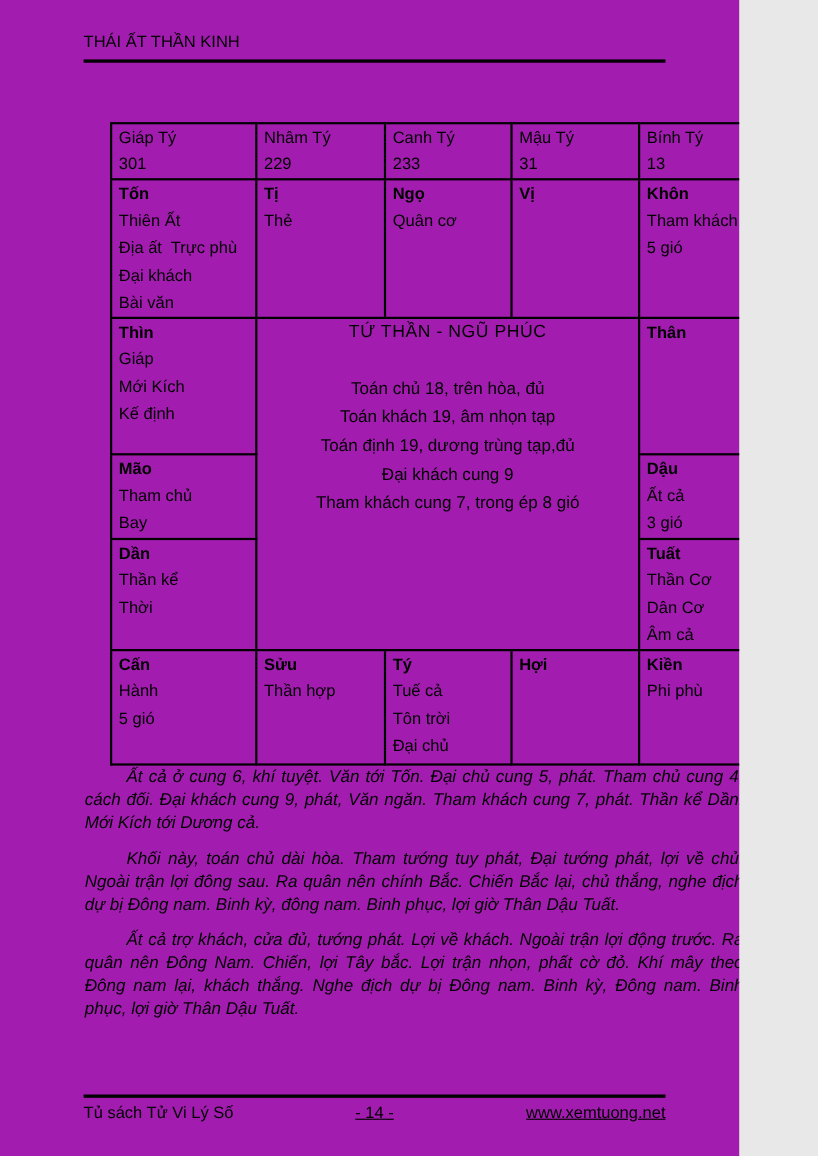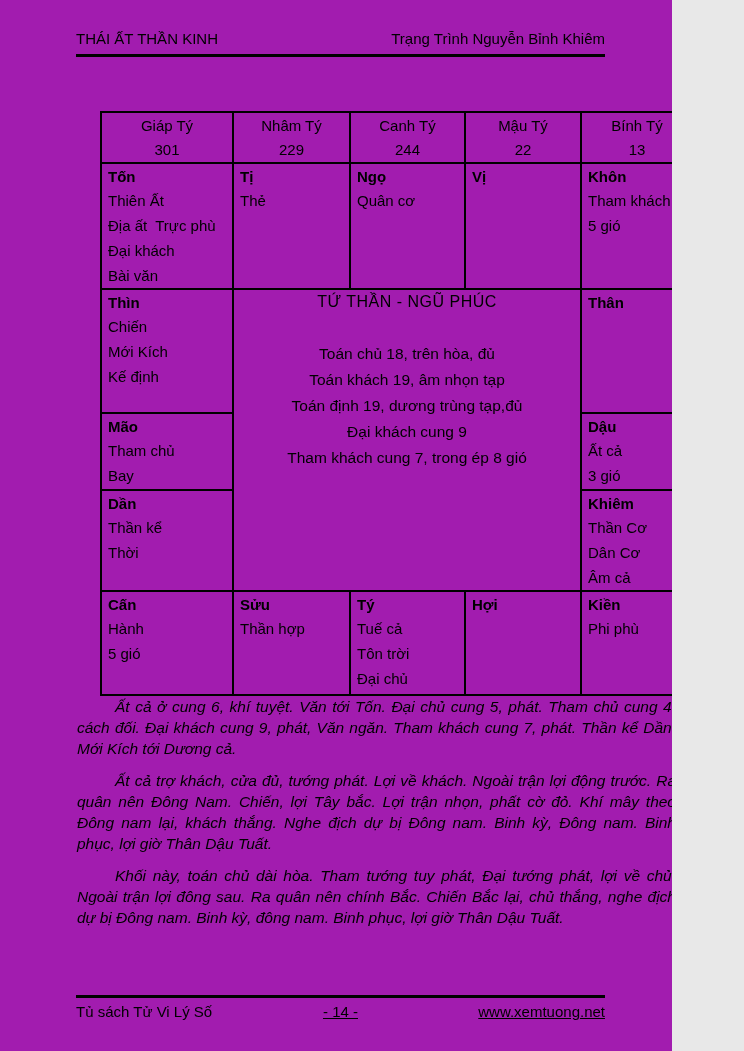--- a/index.html
+++ b/index.html
@@ -37,21 +37,21 @@
     border-collapse: collapse;
     table-layout: fixed;
     font-size: 15px;
   }
   table.chart td {
     border: 2px solid #000;
     vertical-align: top;
     padding: 1px 6px 0 6px;
     overflow: hidden;
   }
-  td.ycell { text-align: center; padding-top: 2px; }
+  td.ycell { padding-top: 2px; }
   .yname, .yval { line-height: 24px; white-space: nowrap; }
   .ztitle { font-weight: bold; line-height: 23px; white-space: pre-wrap; }
   .zline  { line-height: 25px; white-space: pre-wrap; }
   td.center-cell {
     text-align: center;
     padding-top: 57px;
     border-radius: 10px;
   }
   .center-title {
     font-size: 16px;
@@ -93,21 +93,20 @@
   .page-footer .mid { position: absolute; left: 0; right: 0; text-align: center; text-decoration: underline; }
   .page-footer .url { text-decoration: underline; color: #000; }
 </style>
 </head>
 <body>
 
 <div class="page">
 
   <div class="page-header">
     <span>THÁI ẤT THẦN KINH</span>
-    <span>Trạng Trình Nguyễn Bỉnh Khiêm</span>
   </div>
 
   <table class="chart">
     <colgroup>
       <col style="width:132px">
         <col style="width:117px">
         <col style="width:115px">
       <col style="width:116px">
         <col style="width:112px">
     </colgroup>
@@ -116,25 +115,25 @@
       <td class="ycell">
         <div class="yname">Giáp Tý</div>
         <div class="yval">301</div>
       </td>
       <td class="ycell">
         <div class="yname">Nhâm Tý</div>
         <div class="yval">229</div>
       </td>
       <td class="ycell">
         <div class="yname">Canh Tý</div>
-        <div class="yval">244</div>
+        <div class="yval">233</div>
       </td>
       <td class="ycell">
         <div class="yname">Mậu Tý</div>
-        <div class="yval">22</div>
+        <div class="yval">31</div>
       </td>
       <td class="ycell">
         <div class="yname">Bính Tý</div>
         <div class="yval">13</div>
       </td>
     </tr>
 
     <tr style="height:124px">
       <td>
         <div class="ztitle">Tốn</div>
@@ -157,21 +156,21 @@
       <td>
         <div class="ztitle">Khôn</div>
         <div class="zline">Tham khách</div>
         <div class="zline">5 gió</div>
       </td>
     </tr>
 
     <tr style="height:124px">
       <td>
         <div class="ztitle">Thìn</div>
-        <div class="zline">Chiến</div>
+        <div class="zline">Giáp</div>
         <div class="zline">Mới Kích</div>
         <div class="zline">Kế định</div>
       </td>
       <td class="center-cell" colspan="3" rowspan="3">
         <div class="center-title">TỨ THẦN - NGŨ PHÚC</div>
         <div class="center-line">Toán chủ 18, trên hòa, đủ</div>
         <div class="center-line">Toán khách 19, âm nhọn tạp</div>
         <div class="center-line">Toán định 19, dương trùng tạp,đủ</div>
         <div class="center-line">Đại khách cung 9</div>
         <div class="center-line">Tham khách cung 7, trong ép 8 gió</div>
@@ -194,21 +193,21 @@
       </td>
     </tr>
 
     <tr style="height:97px">
       <td>
         <div class="ztitle">Dần</div>
         <div class="zline">Thần kể</div>
         <div class="zline">Thời</div>
       </td>
       <td>
-        <div class="ztitle">Khiêm</div>
+        <div class="ztitle">Tuất</div>
         <div class="zline">Thần Cơ</div>
         <div class="zline">Dân Cơ</div>
         <div class="zline">Âm cả</div>
       </td>
     </tr>
 
     <tr style="height:104px">
       <td>
         <div class="ztitle">Cấn</div>
         <div class="zline">Hành</div>
@@ -230,22 +229,22 @@
       <td>
         <div class="ztitle">Kiền</div>
         <div class="zline">Phi phù</div>
       </td>
     </tr>
   </tbody>
     </table>
 
   <div class="body-text">
     <p>Ất cả ở cung 6, khí tuyệt. Văn tới Tốn. Đại chủ cung 5, phát. Tham chủ cung 4, cách đối. Đại khách cung 9, phát, Văn ngăn. Tham khách cung 7, phát. Thần kể Dần. Mới Kích tới Dương cả.</p>
+    <p>Khối này, toán chủ dài hòa. Tham tướng tuy phát, Đại tướng phát, lợi về chủ. Ngoài trận lợi đông sau. Ra quân nên chính Bắc. Chiến Bắc lại, chủ thắng, nghe địch dự bị Đông nam. Binh kỳ, đông nam. Binh phục, lợi giờ Thân Dậu Tuất.</p>
     <p>Ất cả trợ khách, cửa đủ, tướng phát. Lợi về khách. Ngoài trận lợi động trước. Ra quân nên Đông Nam. Chiến, lợi Tây bắc. Lợi trận nhọn, phất cờ đỏ. Khí mây theo Đông nam lại, khách thắng. Nghe địch dự bị Đông nam. Binh kỳ, Đông nam. Binh phục, lợi giờ Thân Dậu Tuất.</p>
-    <p>Khối này, toán chủ dài hòa. Tham tướng tuy phát, Đại tướng phát, lợi về chủ. Ngoài trận lợi đông sau. Ra quân nên chính Bắc. Chiến Bắc lại, chủ thắng, nghe địch dự bị Đông nam. Binh kỳ, đông nam. Binh phục, lợi giờ Thân Dậu Tuất.</p>
   </div>
 
   <div class="page-footer">
     <span>Tủ sách Tử Vi Lý Số</span>
     <span class="mid">- 14 -</span>
     <span class="url">www.xemtuong.net</span>
   </div>
 
 </div>
 

